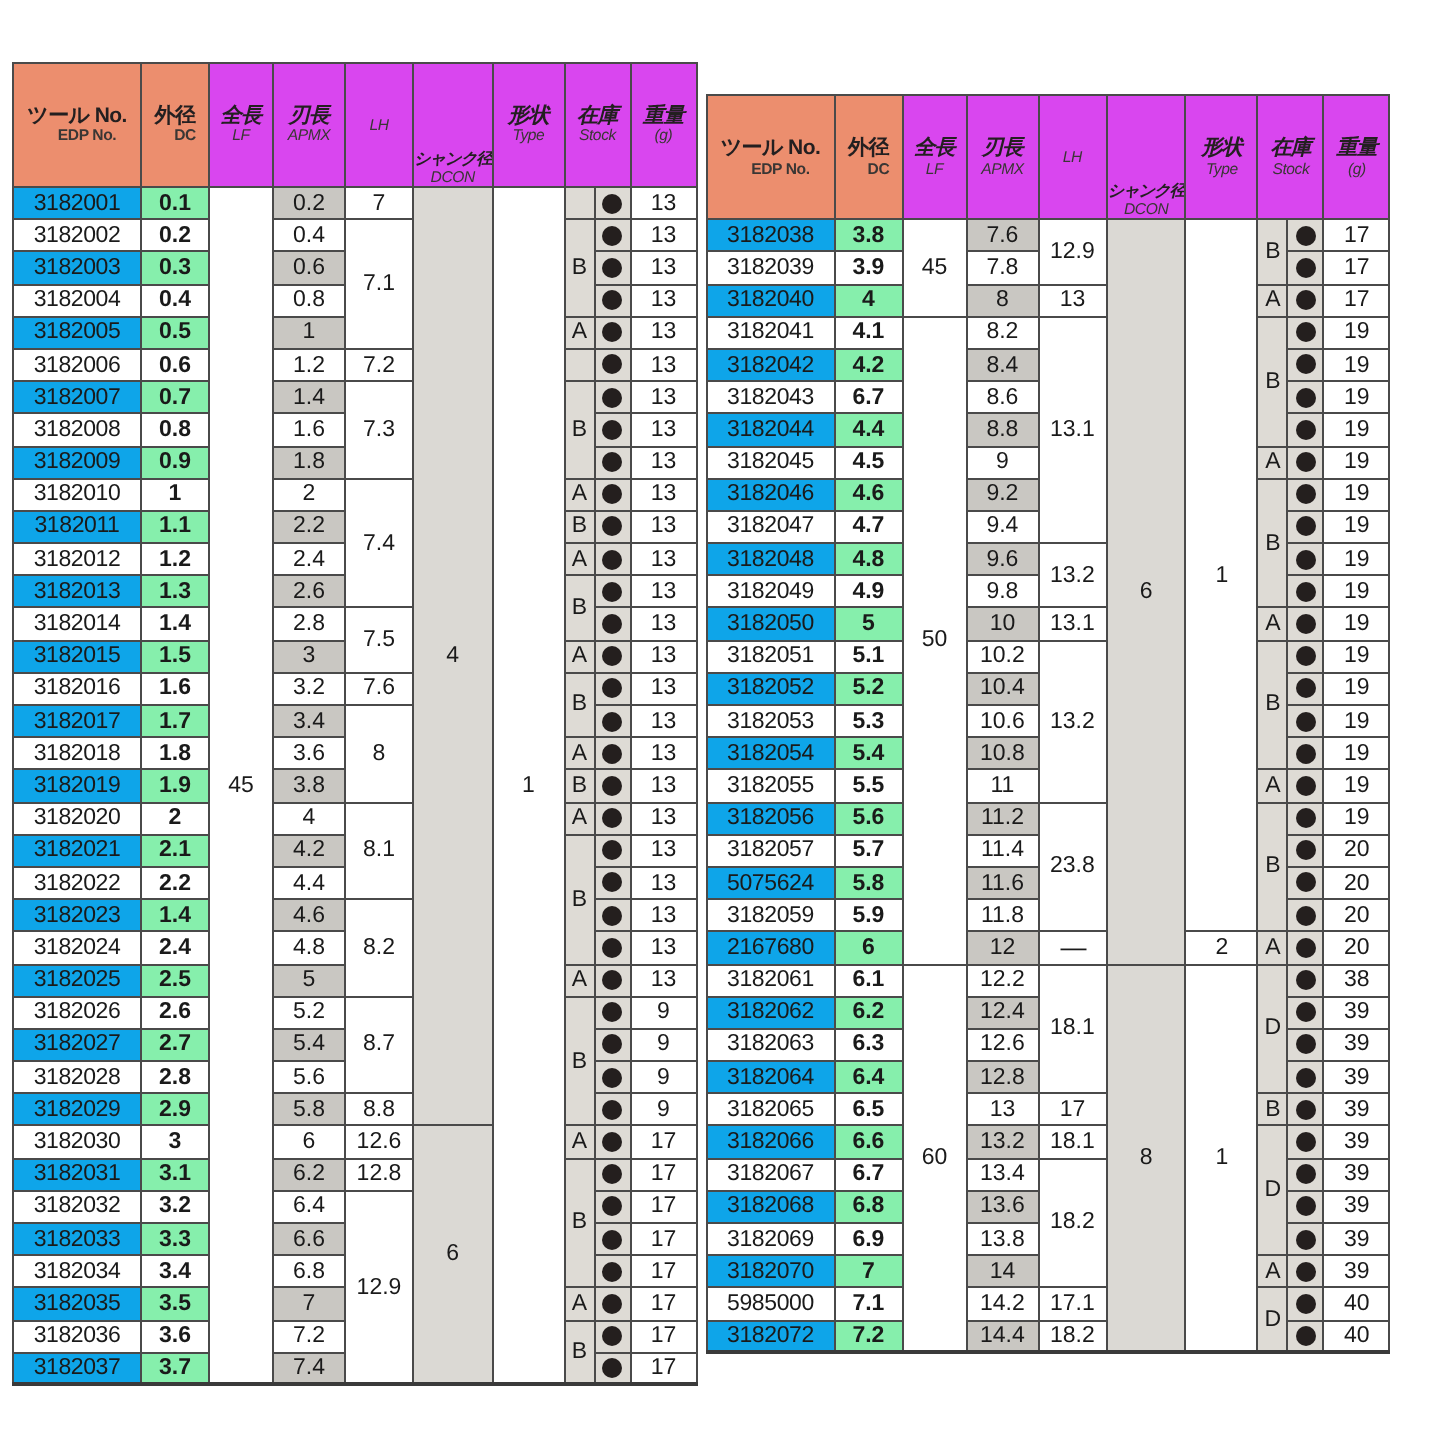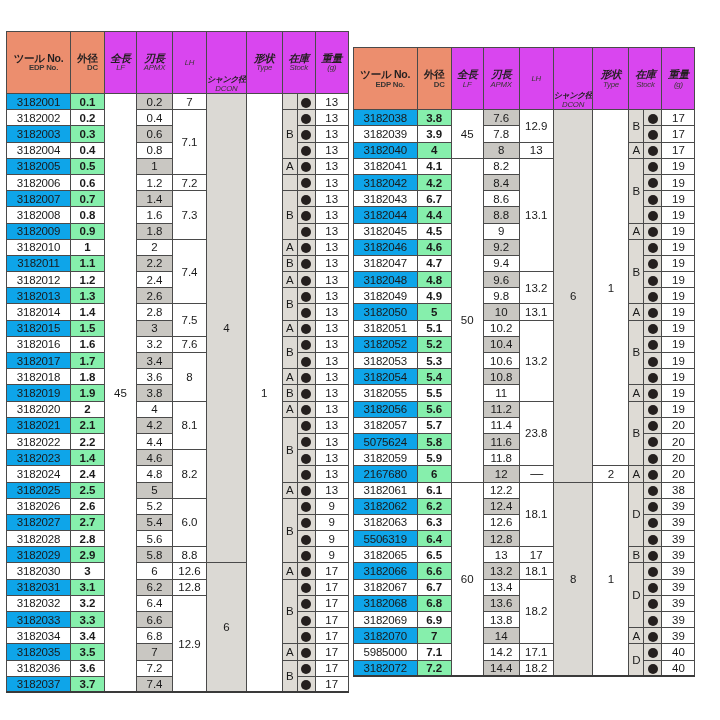--- a/index.html
+++ b/index.html
@@ -367,21 +367,21 @@
             <td class="dc alt">2.5</td>
             <td class="apmx alt">5</td>
             <td class="stk span-c" rowspan="1">A</td>
             <td class="dot"><span class="dot-mark"></span></td>
             <td class="wt">13</td>
           </tr>
           <tr>
             <td class="edp">3182026</td>
             <td class="dc">2.6</td>
             <td class="apmx">5.2</td>
-            <td class="lh span-c" rowspan="3">6.0</td>
+            <td class="lh span-c" rowspan="3">8.7</td>
             <td class="stk span-c" rowspan="4">B</td>
             <td class="dot"><span class="dot-mark"></span></td>
             <td class="wt">9</td>
           </tr>
           <tr>
             <td class="edp alt">3182027</td>
             <td class="dc alt">2.7</td>
             <td class="apmx alt">5.4</td>
             <td class="dot"><span class="dot-mark"></span></td>
             <td class="wt">9</td>
@@ -743,21 +743,21 @@
             <td class="wt">39</td>
           </tr>
           <tr>
             <td class="edp">3182063</td>
             <td class="dc">6.3</td>
             <td class="apmx">12.6</td>
             <td class="dot"><span class="dot-mark"></span></td>
             <td class="wt">39</td>
           </tr>
           <tr>
-            <td class="edp alt">5506319</td>
+            <td class="edp alt">3182064</td>
             <td class="dc alt">6.4</td>
             <td class="apmx alt">12.8</td>
             <td class="dot"><span class="dot-mark"></span></td>
             <td class="wt">39</td>
           </tr>
           <tr>
             <td class="edp">3182065</td>
             <td class="dc">6.5</td>
             <td class="apmx">13</td>
             <td class="lh span-c" rowspan="1">17</td>

